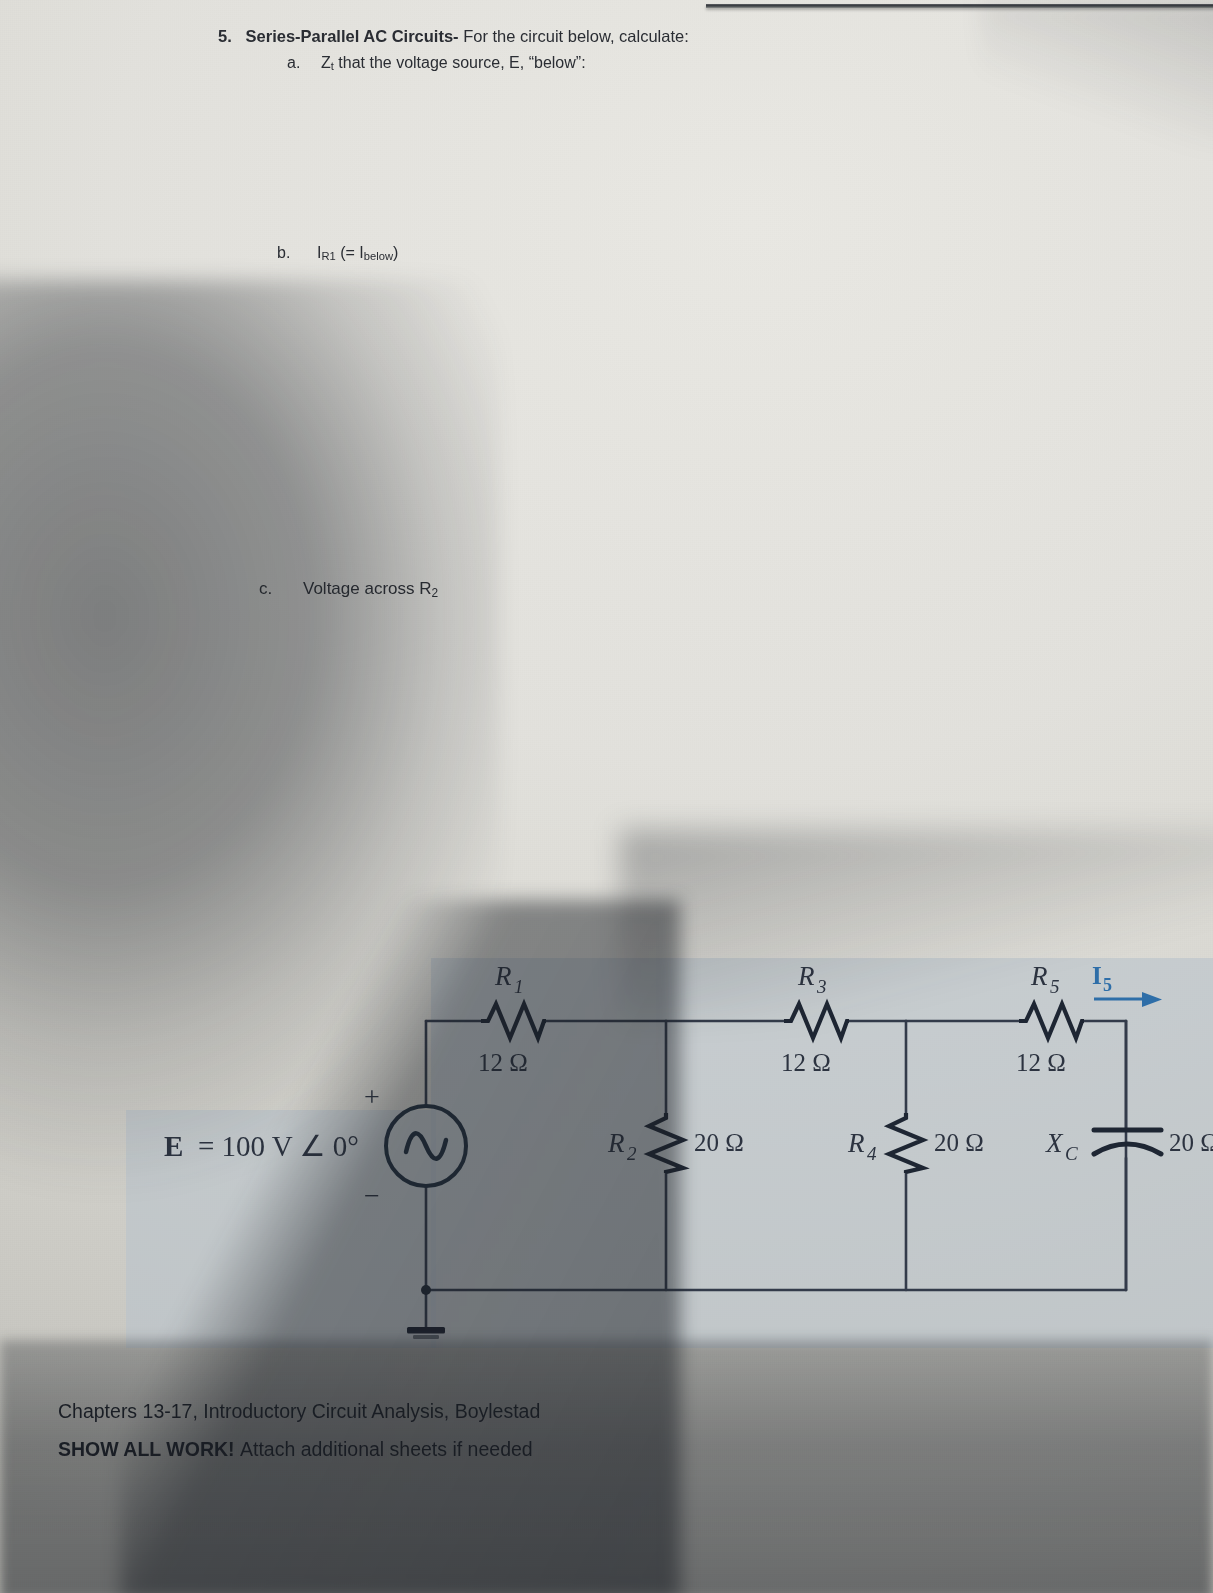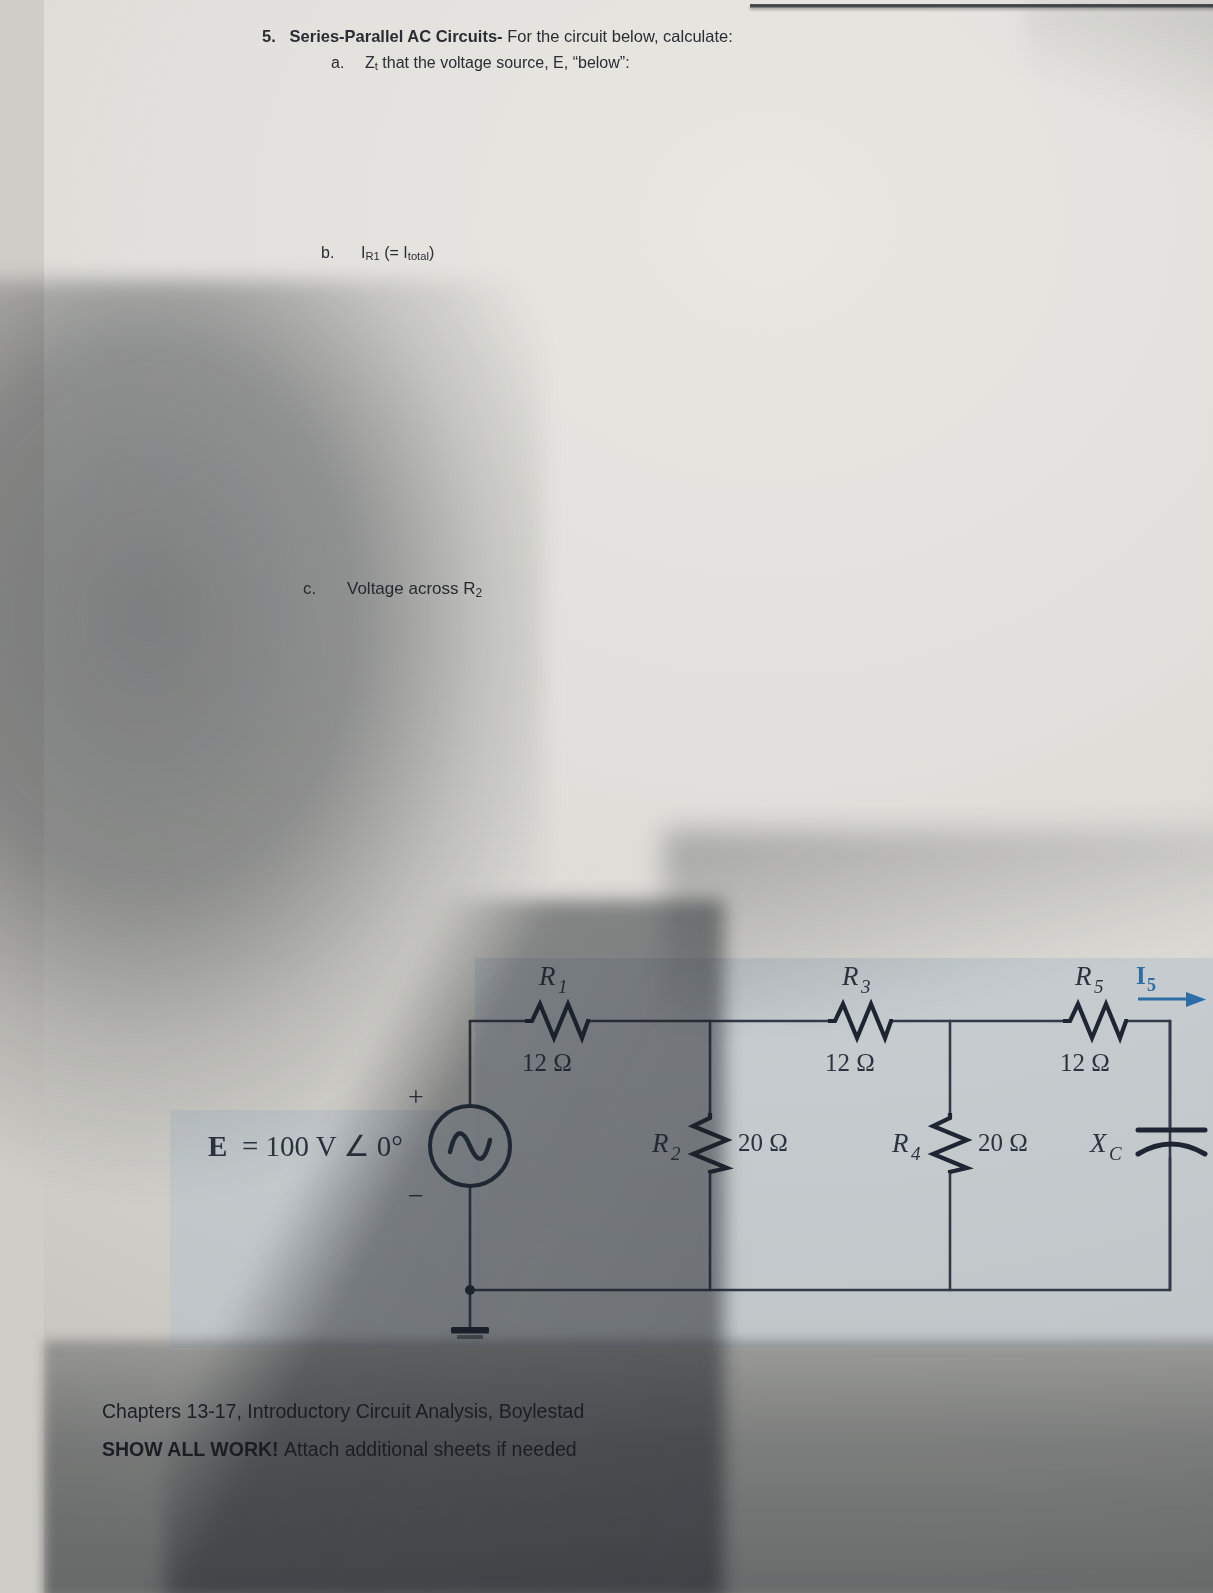--- a/index.html
+++ b/index.html
@@ -9,21 +9,20 @@
     font-family:"Liberation Sans", sans-serif;
     overflow:hidden;
     position:relative;
   }
 
   
   #page{
     position:absolute;inset:0;
     background:
       radial-gradient(140% 90% at 62% 14%, #e9e8e3 0%, #e2e1dc 38%, #d8d7d1 62%, #c9c8c2 88%, #bdbcb6 100%);
-    margin-left: 44px;
   }
   .grain{
     position:absolute;inset:0;
     opacity:.30;
     background-image:
       repeating-linear-gradient(0deg, rgba(0,0,0,.018) 0 1px, rgba(255,255,255,.018) 1px 2px),
       repeating-linear-gradient(90deg, rgba(0,0,0,.014) 0 1px, rgba(255,255,255,.014) 1px 2px);
   }
   
   .shadow-main{
@@ -116,21 +115,21 @@
     <span>5.</span>&nbsp;&nbsp;
     <span>Series-Parallel AC Circuits-</span>
     <span class="light">For the circuit below, calculate:</span>
   </div>
 
   <div class="qtext q-a">
     <span class="lbl">a.</span><span>Z</span><sub>t</sub><span> that the voltage source, E, “below”:</span>
   </div>
 
   <div class="qtext q-b">
-    <span class="lbl">b.</span><span>I</span><sub>R1</sub><span> (= I</span><sub>total</sub><span>)</span>
+    <span class="lbl">b.</span><span>I</span><sub>R1</sub><span> (= I</span><sub>below</sub><span>)</span>
   </div>
 
   <div class="qtext q-c">
     <span class="lbl">c.</span><span>Voltage across R</span><sub>2</sub>
   </div>
 
   <div id="figure">
     <div class="patch patch-a"></div>
     <div class="patch patch-b"></div>
 

